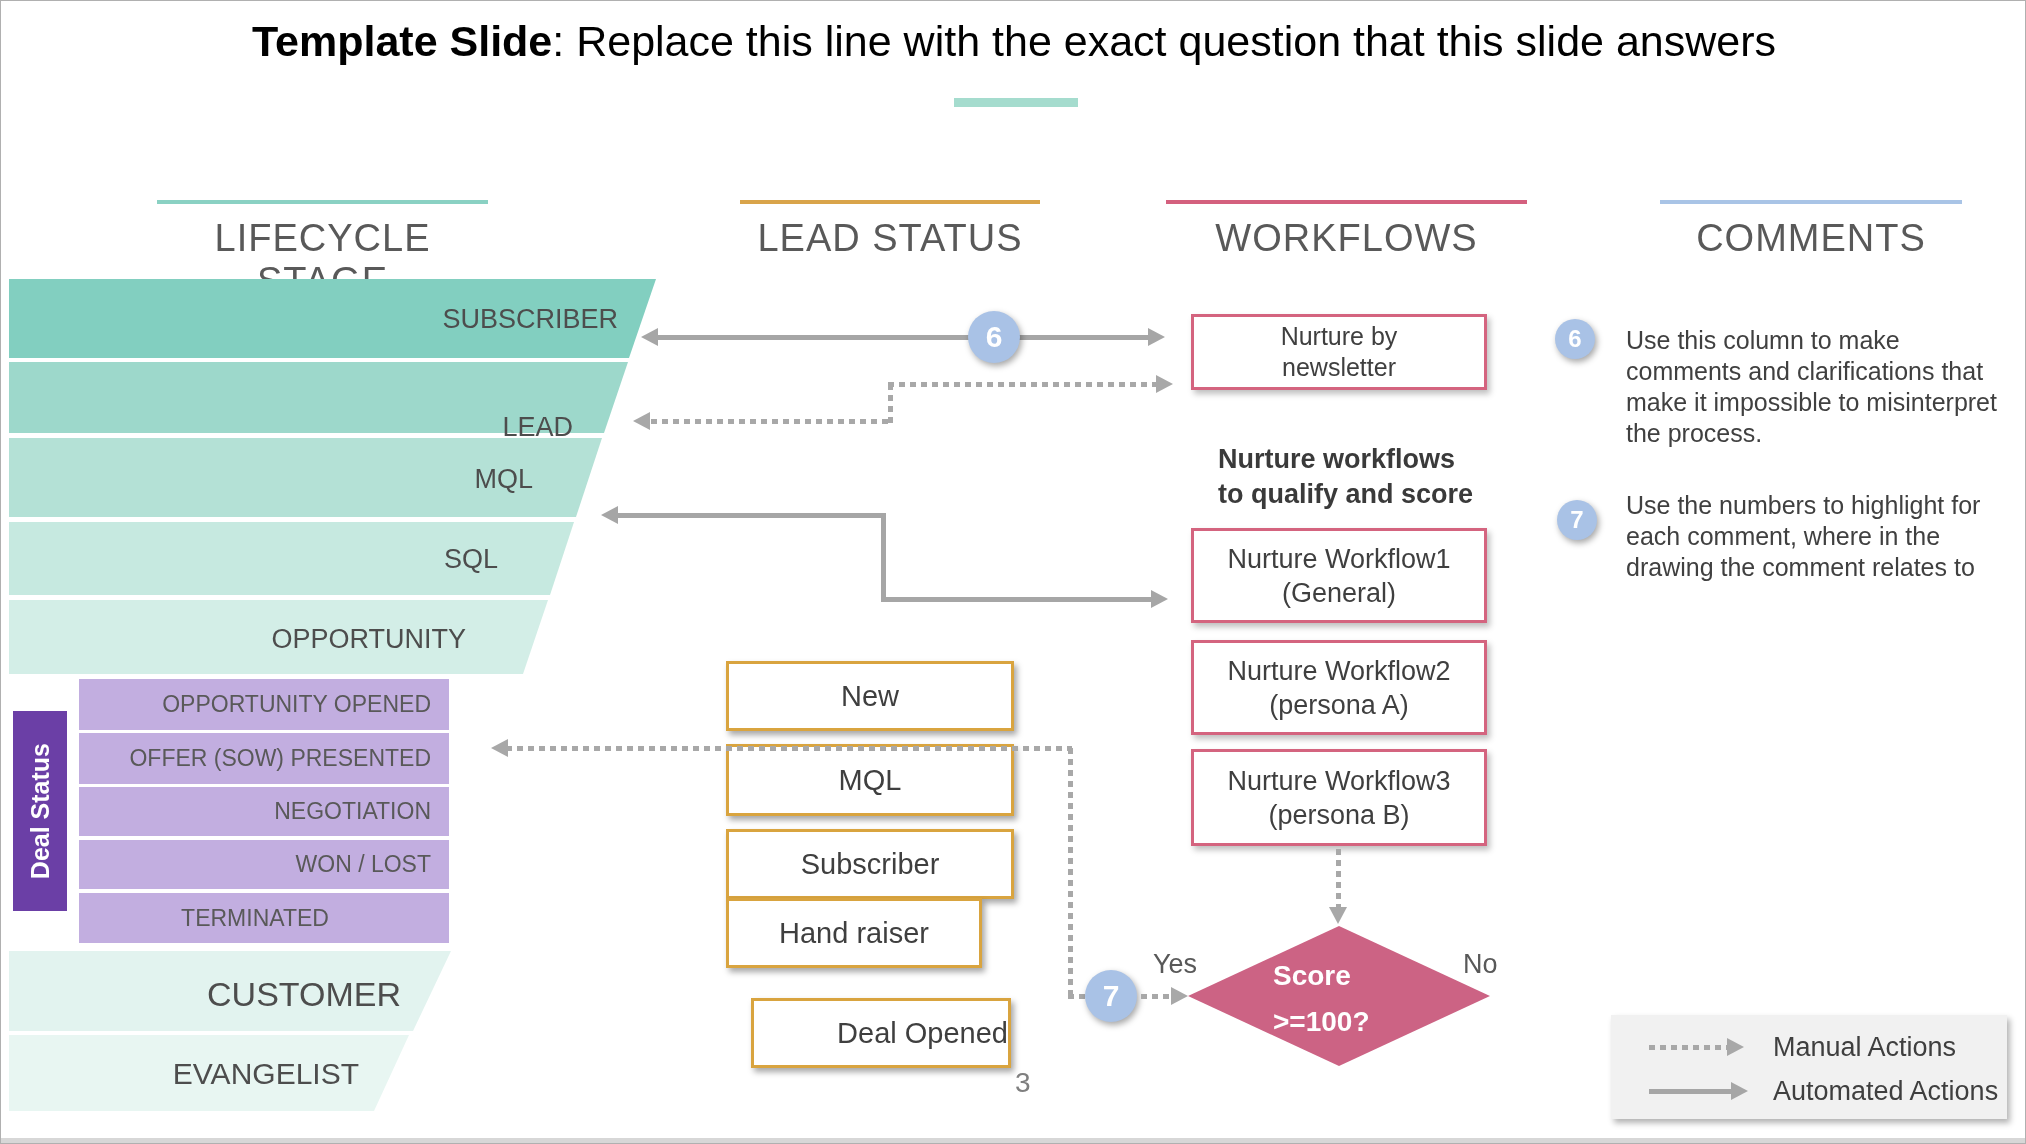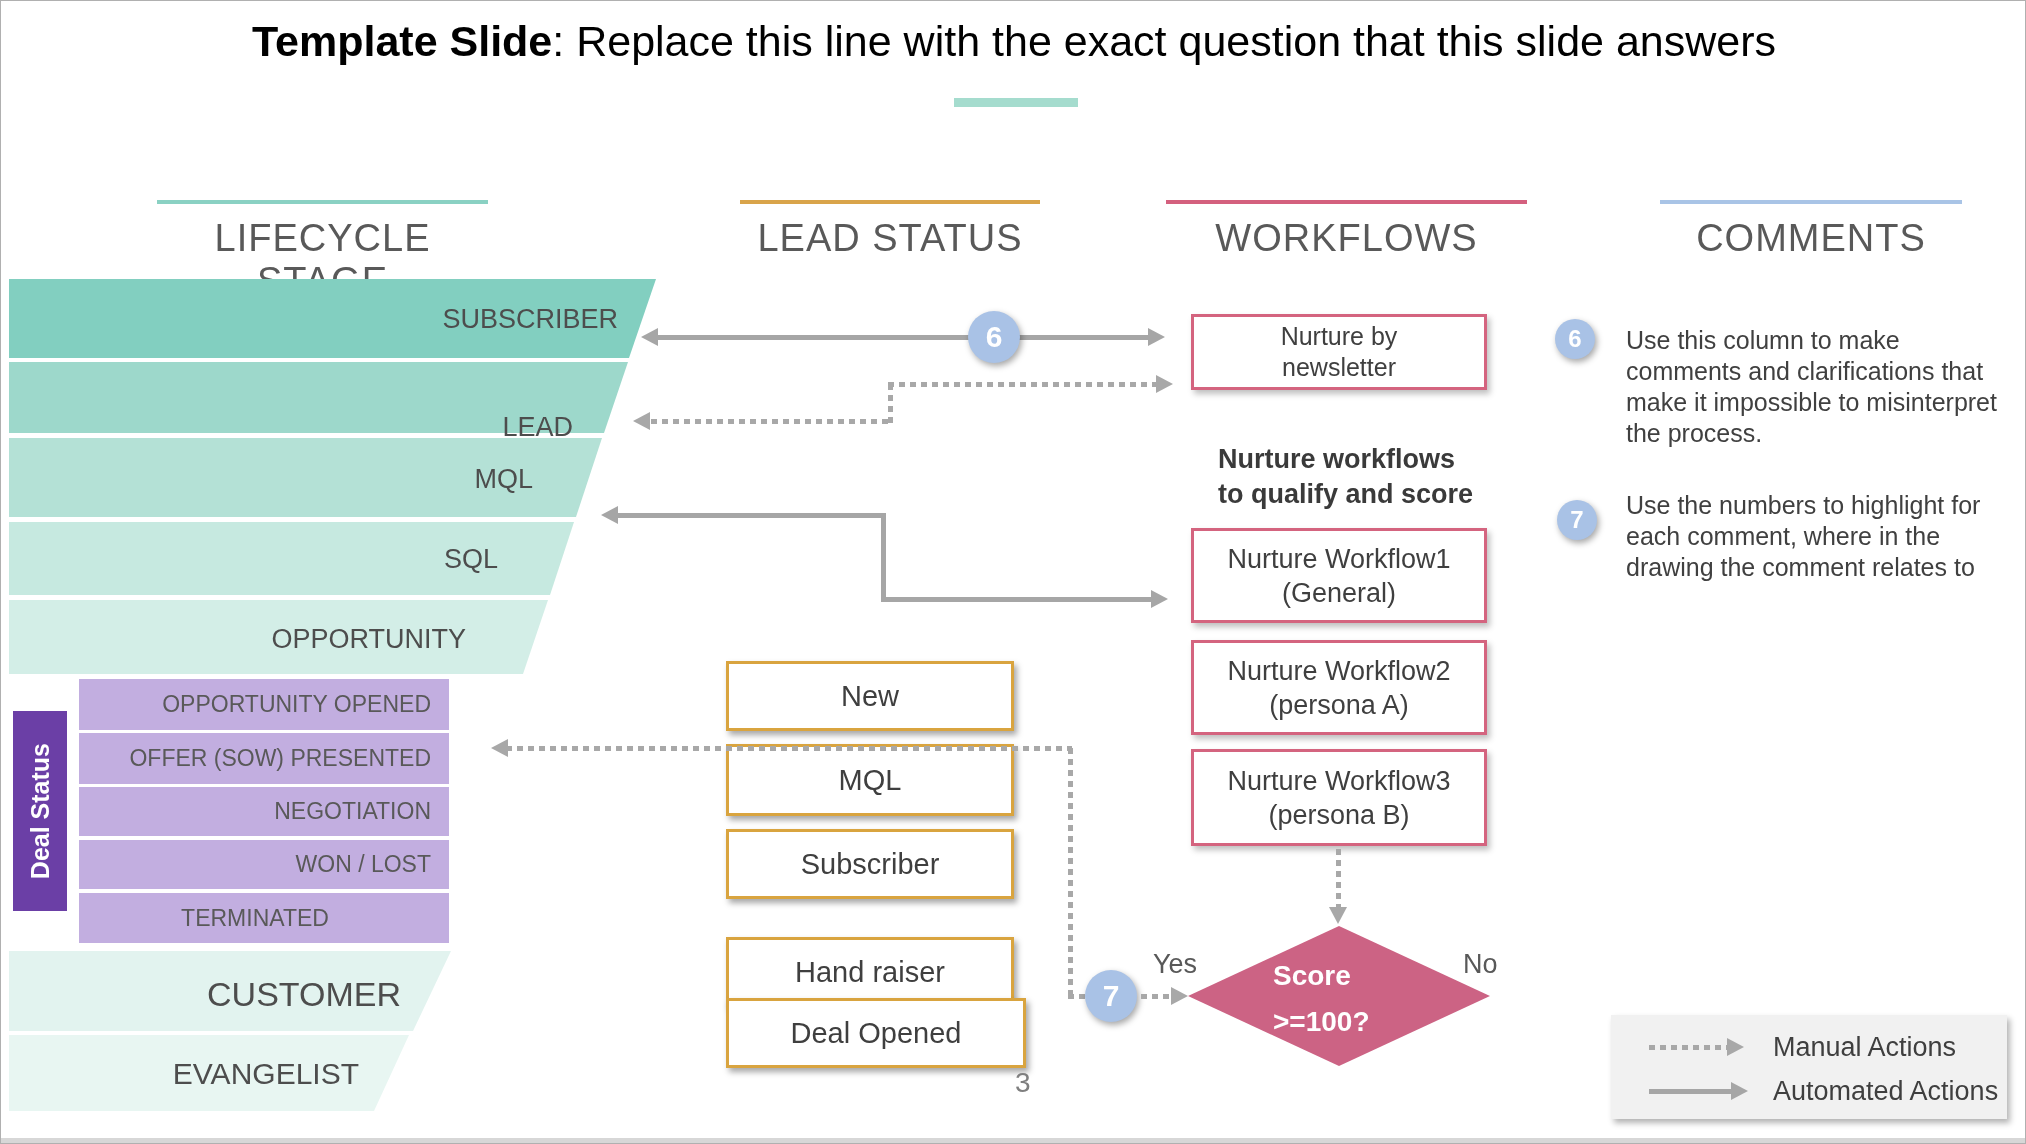--- a/index.html
+++ b/index.html
@@ -85,24 +85,24 @@
 
   <div class="abs box lead-box" style="left:725px;top:660px;width:288px;height:70px;">
       <span>New</span>
     </div>
   <div class="abs box lead-box" style="left:725px;top:743px;width:288px;height:72px;">
       <span>MQL</span>
     </div>
   <div class="abs box lead-box" style="left:725px;top:828px;width:288px;height:70px;">
       <span>Subscriber</span>
     </div>
-  <div class="abs box lead-box" style="left:725px;top:936px;width:288px;height:70px;">
+  <div class="abs box lead-box" style="left:725px;top:897px;width:256px;height:70px;">
       <span>Hand raiser</span>
     </div>
-  <div class="abs box lead-box" style="left:725px;top:997px;width:300px;height:70px;">
+  <div class="abs box lead-box" style="left:750px;top:997px;width:260px;height:70px;align-items:flex-end;">
       <span>Deal Opened</span>
     </div>
 
   <div class="abs box wf-box" style="left:1190px;top:313px;width:296px;height:76px;font-size:25px;line-height:31px;">
     <span>Nurture by</span>
     <span>newsletter</span>
   </div>
 
   <div class="abs" style="left:1217px;top:441px;font-weight:bold;font-size:27px;line-height:35px;color:#3a3a3a;">
     <div>Nurture workflows</div>

